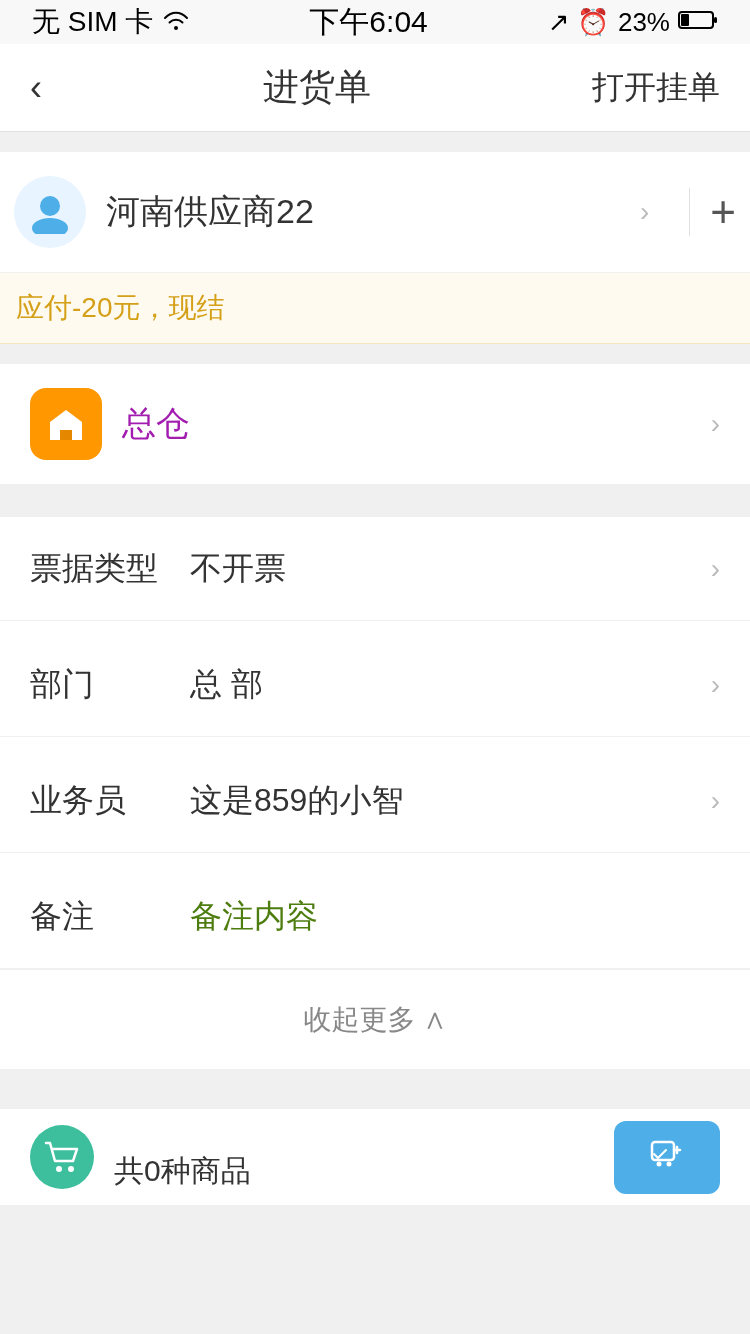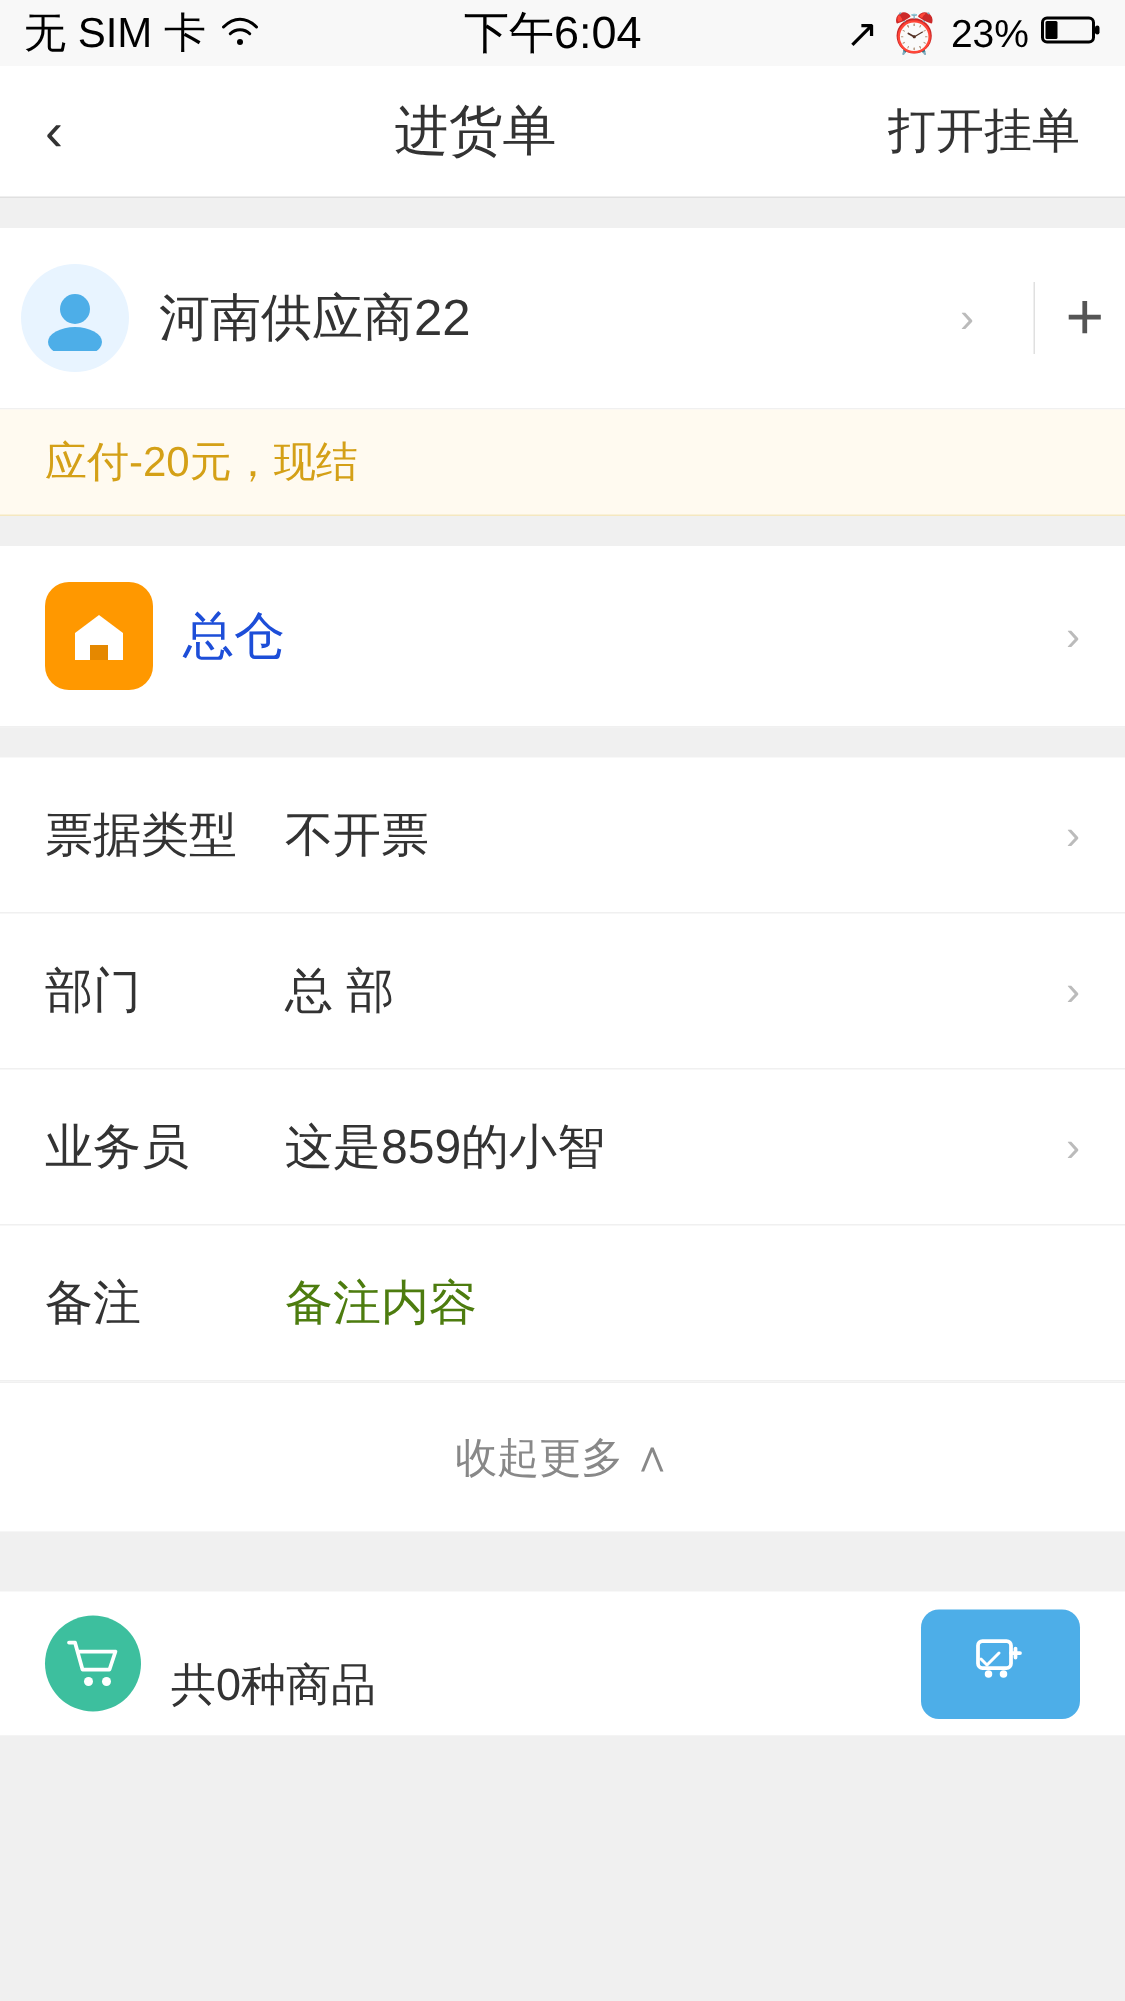--- a/index.html
+++ b/index.html
@@ -14,21 +14,21 @@
     }
 
     
     .status-bar {
       width: 100%;
       height: 44px;
       background: #f8f8f8;
       display: flex;
       align-items: center;
       justify-content: space-between;
-      padding: 0 16px;
+      padding: 0 32px;
       font-size: 28px;
       color: #000;
     }
     .status-left {
       display: flex;
       align-items: center;
       gap: 10px;
       font-size: 28px;
     }
     .status-center {
@@ -119,37 +119,38 @@
     .vertical-divider {
       width: 1px;
       height: 48px;
       background: #e0e0e0;
       margin: 0 20px;
     }
 
     
     .notice-row {
       background: #fffaf0;
-      padding: 16px 30px;
+      padding: 16px 16px;
       font-size: 28px;
       color: #d4a017;
       border-bottom: 1px solid #f5e8c0;
     }
 
     
     .form-section {
       background: #fff;
     }
     .form-row {
       display: flex;
       align-items: center;
       padding: 0 30px;
       height: 104px;
       border-bottom: 1px solid #f0f0f0;
       cursor: pointer;
+      margin-top: 12px;
     }
     .form-row:last-child {
       border-bottom: none;
     }
     .form-label {
       font-size: 32px;
       color: #333;
       width: 140px;
       flex-shrink: 0;
     }
@@ -183,21 +184,21 @@
       background: #ff9800;
       display: flex;
       align-items: center;
       justify-content: center;
       margin-right: 20px;
       flex-shrink: 0;
     }
     .warehouse-name {
       flex: 1;
       font-size: 34px;
-      color: #1d4ed8;
+      color: #a21caf;
     }
 
     
     .collapse-row {
       background: #fff;
       height: 100px;
       display: flex;
       align-items: center;
       justify-content: center;
       font-size: 28px;

